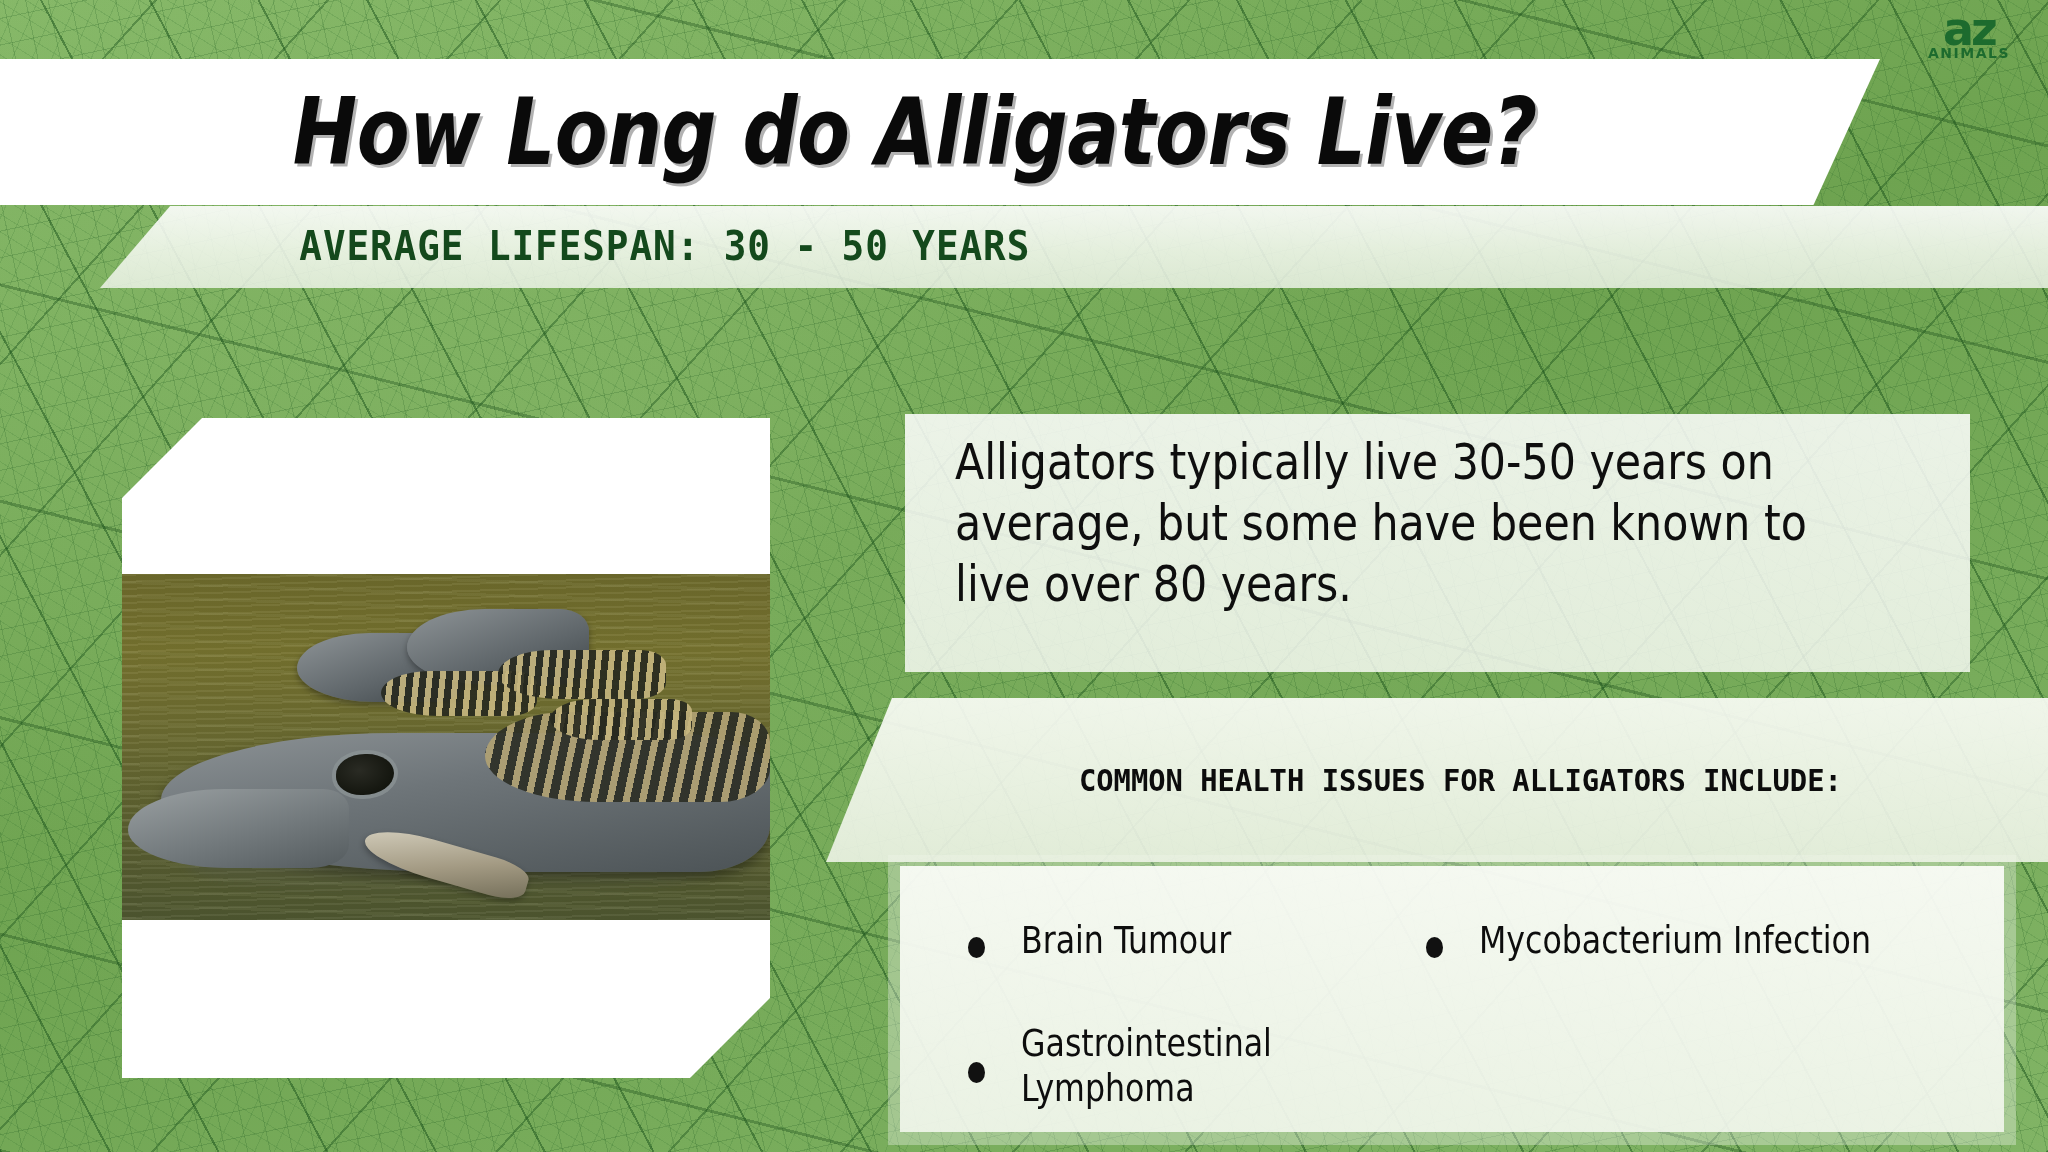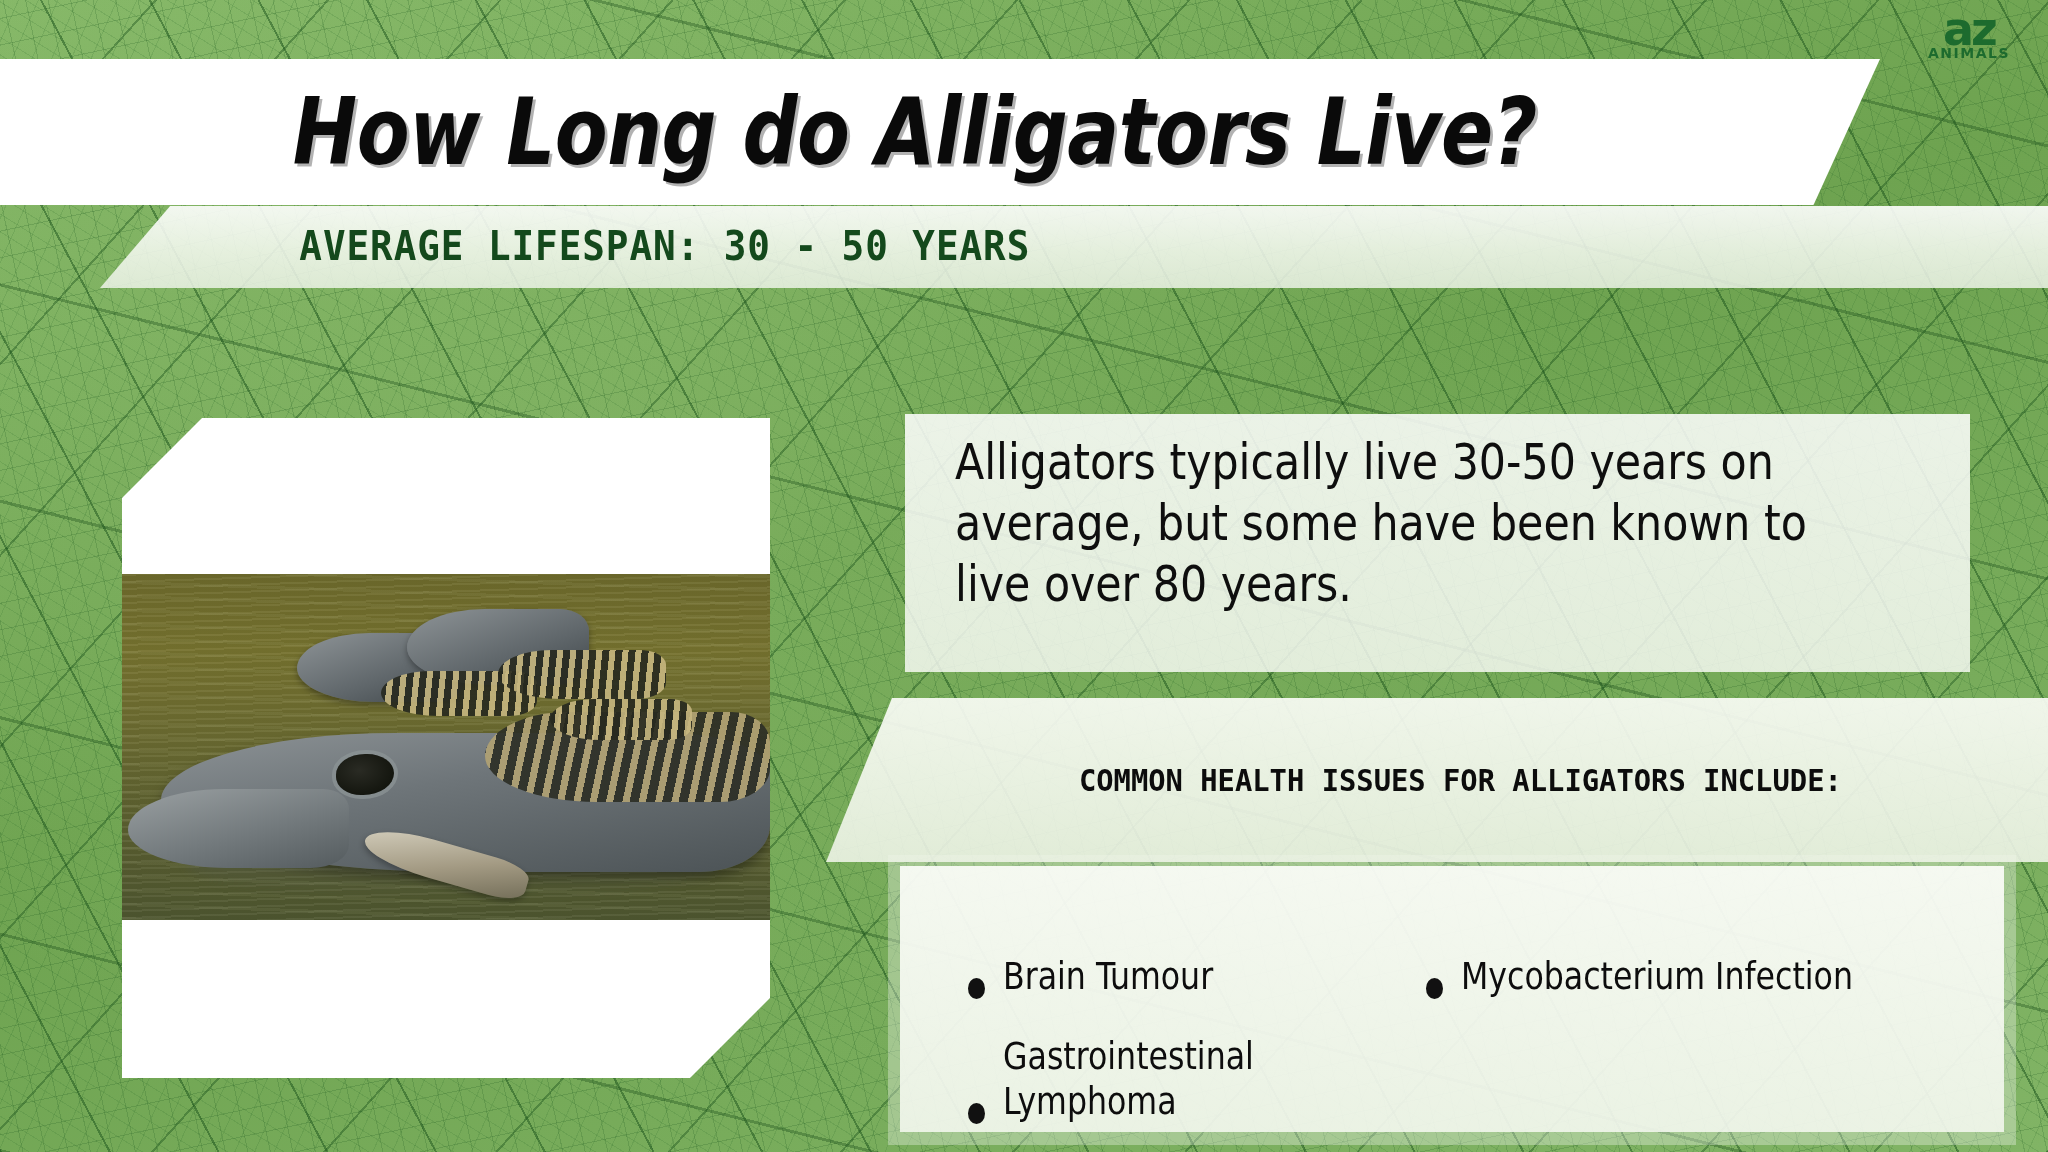--- a/index.html
+++ b/index.html
@@ -362,22 +362,22 @@
     height: 240px;
     display: grid;
     grid-template-columns: 430px 1fr;
     grid-template-rows: 1fr 1fr;
     column-gap: 28px;
     row-gap: 10px;
     z-index: 16;
   }
   .bullet-item {
     display: flex;
-    align-items: flex-end;
-    gap: 18px;
+    align-items: center;
+    gap: 36px;
   }
   .bullet-dot {
     flex: 0 0 auto;
     width: 17px;
     height: 21px;
     background: #111111;
     border-radius: 50%;
     margin-top: 12px;
   }
   .bullet-label {

